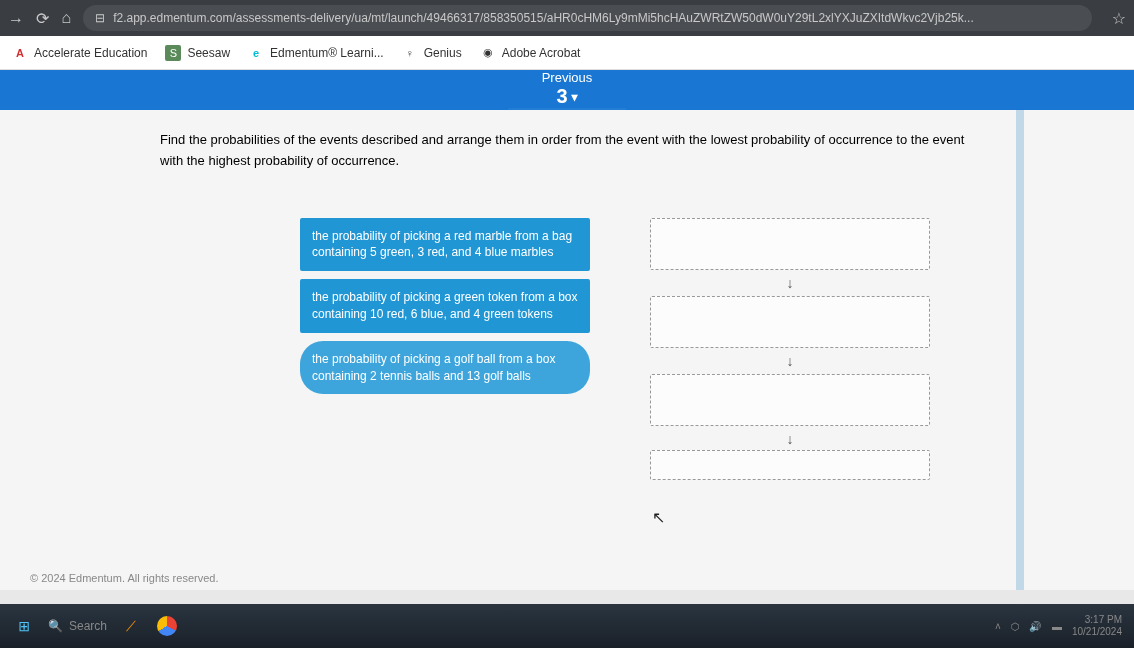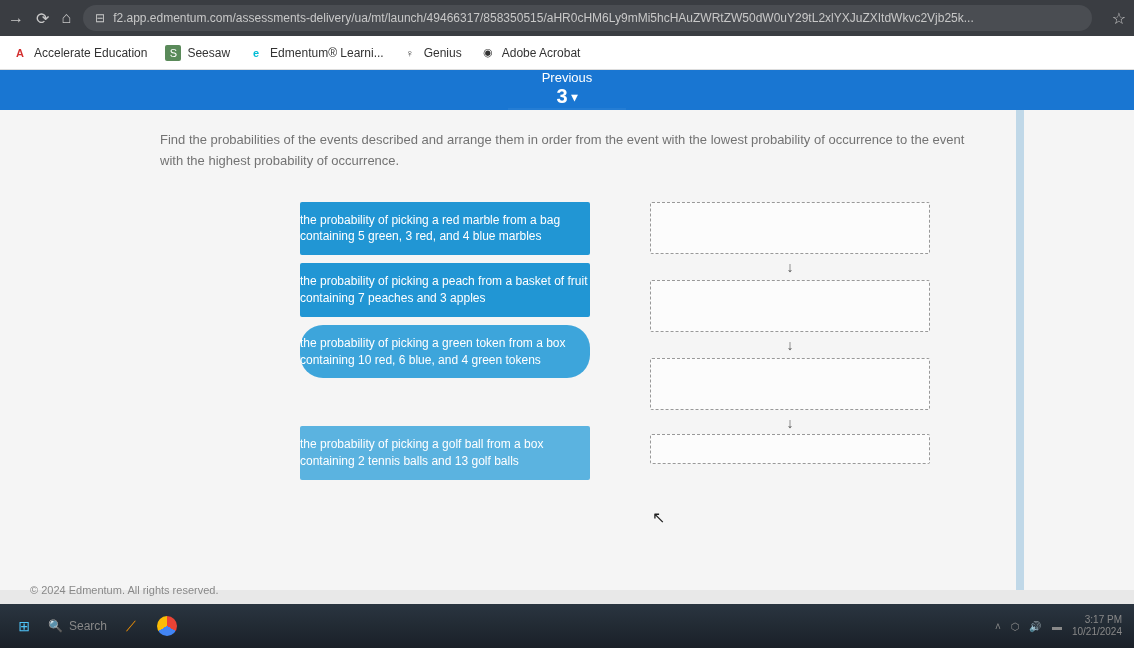--- a/index.html
+++ b/index.html
@@ -15,35 +15,35 @@
     .bm-icon { width: 16px; height: 16px; display: inline-flex; align-items: center; justify-content: center; font-size: 11px; border-radius: 2px; }
     
     .assessment-header { height: 40px; background: #1976d2; display: flex; align-items: center; color: #fff; padding: 0 8px; flex-direction: column; }
     .nav-btn { padding: 0 14px; font-size: 13px; cursor: pointer; display: flex; align-items: center; gap: 6px; height: 100%; }
     .q-num { font-size: 20px; font-weight: bold; padding: 0 10px; display: flex; align-items: center; gap: 4px; }
     .test-title { font-size: 16px; padding-left: 20px; flex: 1; }
     .submit-btn { background: rgba(255,255,255,0.05); padding: 0 16px; height: 100%; display: flex; align-items: center; gap: 8px; font-size: 13px; cursor: pointer; }
     .tools-btn { padding: 0 10px; height: 100%; display: flex; align-items: center; gap: 6px; font-size: 13px; cursor: pointer; }
     
     .content-area { background: #f5f5f5; padding: 20px 160px 20px 160px; height: 480px; position: relative; }
-    .instructions { font-size: 13px; color: #737373; line-height: 1.6; margin-bottom: 30px; }
+    .instructions { font-size: 13px; color: #000000; line-height: 1.6; margin-bottom: 46px; }
     
     .activity-area { display: flex; gap: 60px; padding-left: 140px; }
     .draggables { display: flex; flex-direction: column; gap: 8px; width: 290px; }
-    .drag-card { background: #2196d4; color: #fff; padding: 10px 0; font-size: 12px; line-height: 1.4; border-radius: 2px; cursor: move; }
+    .drag-card { background: #2196d4; color: #fff; padding: 10px 12px; font-size: 12px; line-height: 1.4; border-radius: 2px; cursor: move; }
     .drag-card:nth-child(3) { background: #3da5db; border-radius: 23px; }
     .drag-card:nth-child(4) { background: #5bb3e0; margin-top: 40px; }
     
     .drop-zones { display: flex; flex-direction: column; gap: 6px; width: 280px; padding-top: 0; }
     .drop-slot { height: 52px; border: 1px dashed #999; background: #fcfcfc; border-radius: 2px; }
     .arrow-down { text-align: center; color: #555; font-size: 14px; line-height: 1; }
     
     .right-scroll { position: absolute; right: 110px; top: 0; width: 8px; height: 100%; background: #c0d8e8; }
     
-    .footer-copyright { position: absolute; bottom: 52px; left: 30px; font-size: 11px; color: #888; }
+    .footer-copyright { position: absolute; bottom: 64px; left: 30px; font-size: 11px; color: #888; }
     
     .taskbar { position: absolute; bottom: 0; left: 0; right: 0; height: 44px; background: linear-gradient(180deg, #2a3540, #1a2028); display: flex; align-items: center; padding: 0 12px; gap: 12px; }
     .tb-icon { width: 24px; height: 24px; display: flex; align-items: center; justify-content: center; color: #aaa; font-size: 14px; cursor: pointer; }
     .tb-search { display: flex; align-items: center; gap: 6px; color: #888; font-size: 12px; }
     .tb-right { margin-left: auto; display: flex; align-items: center; gap: 10px; color: #888; font-size: 10px; }
     .tb-time { text-align: right; line-height: 1.2; }
     
     .cursor-pointer { position: absolute; left: 652px; top: 508px; font-size: 16px; color: #222; pointer-events: none; z-index: 100; }
   </style>
 </head>
@@ -101,21 +101,20 @@
   </div>
 </div>
 
 <div class="content-area">
   <div class="right-scroll"></div>
   <div class="instructions">Find the probabilities of the events described and arrange them in order from the event with the lowest probability of occurrence to the event with the highest probability of occurrence.</div>
 
   <div class="activity-area">
     <div class="draggables">
       <div class="drag-card">the probability of picking a red marble from a bag containing 5 green, 3 red, and 4 blue marbles</div>
-      <div class="drag-card">the probability of picking a peach from a basket of fruit containing 7 peaches and 3 apples</div>
       <div class="drag-card">the probability of picking a green token from a box containing 10 red, 6 blue, and 4 green tokens</div>
       <div class="drag-card">the probability of picking a golf ball from a box containing 2 tennis balls and 13 golf balls</div>
     </div>
     <div class="drop-zones">
       <div class="drop-slot"></div>
       <div class="arrow-down">↓</div>
       <div class="drop-slot"></div>
       <div class="arrow-down">↓</div>
       <div class="drop-slot"></div>
       <div class="arrow-down">↓</div>

